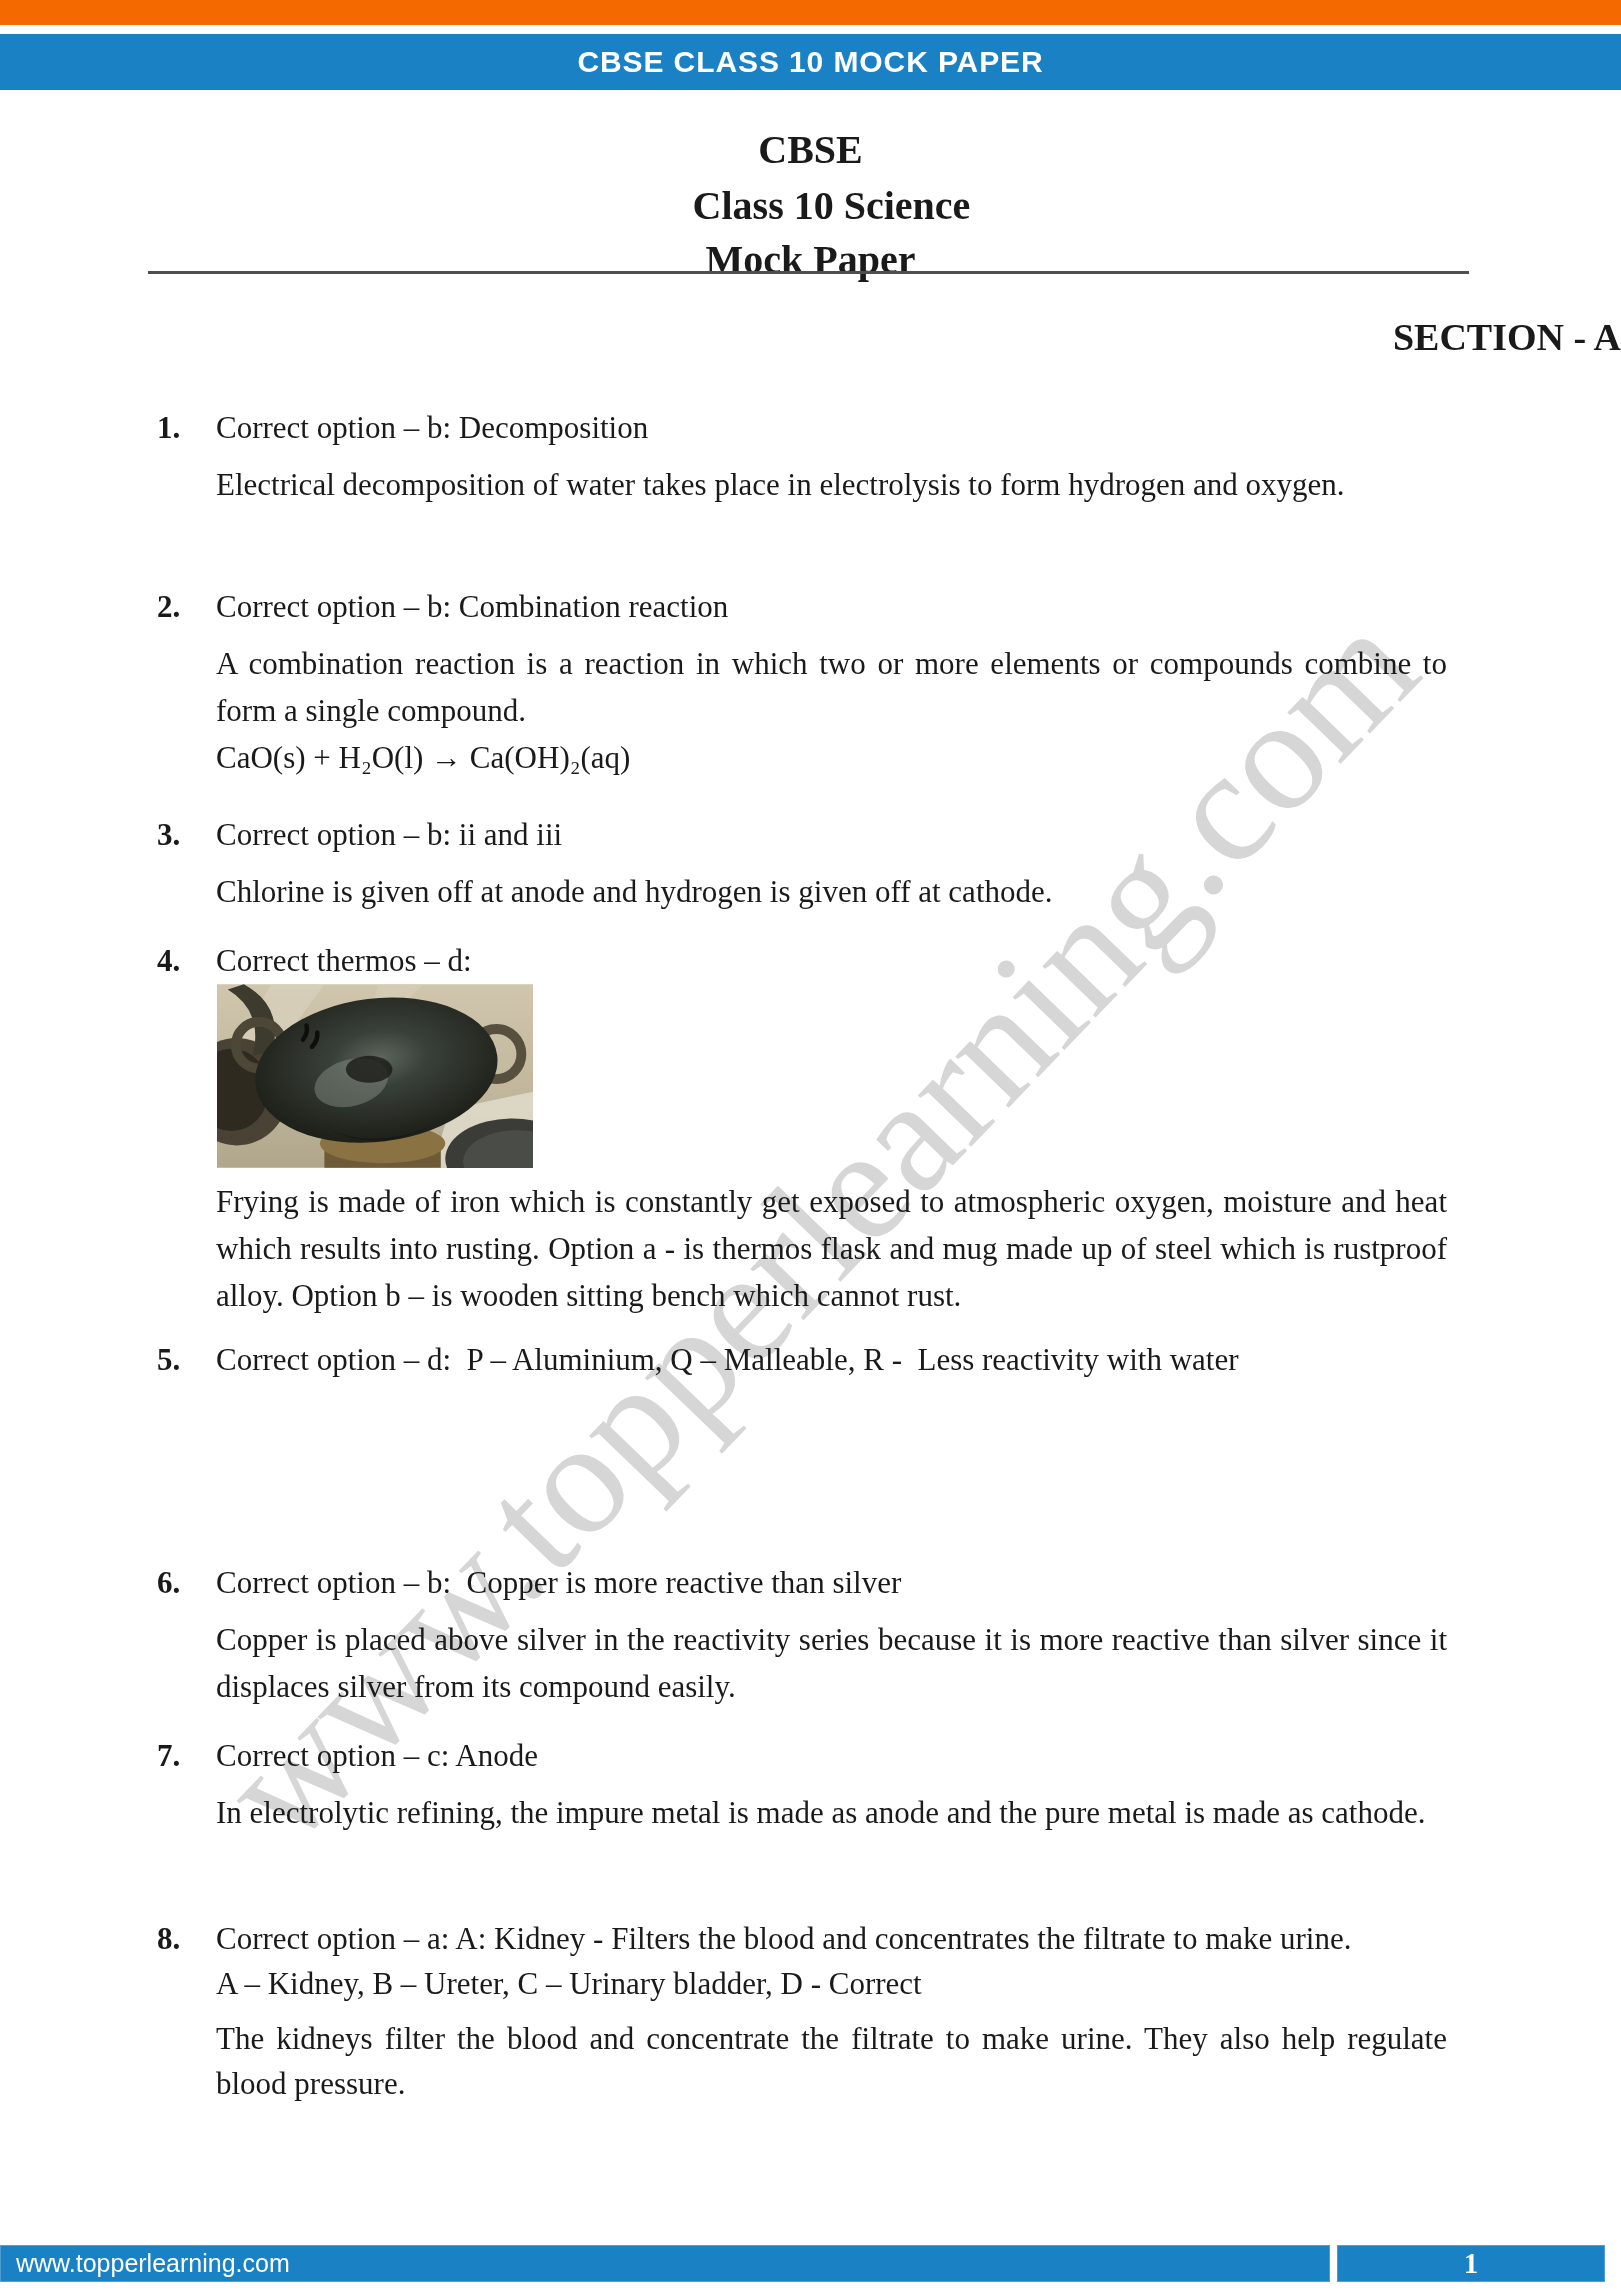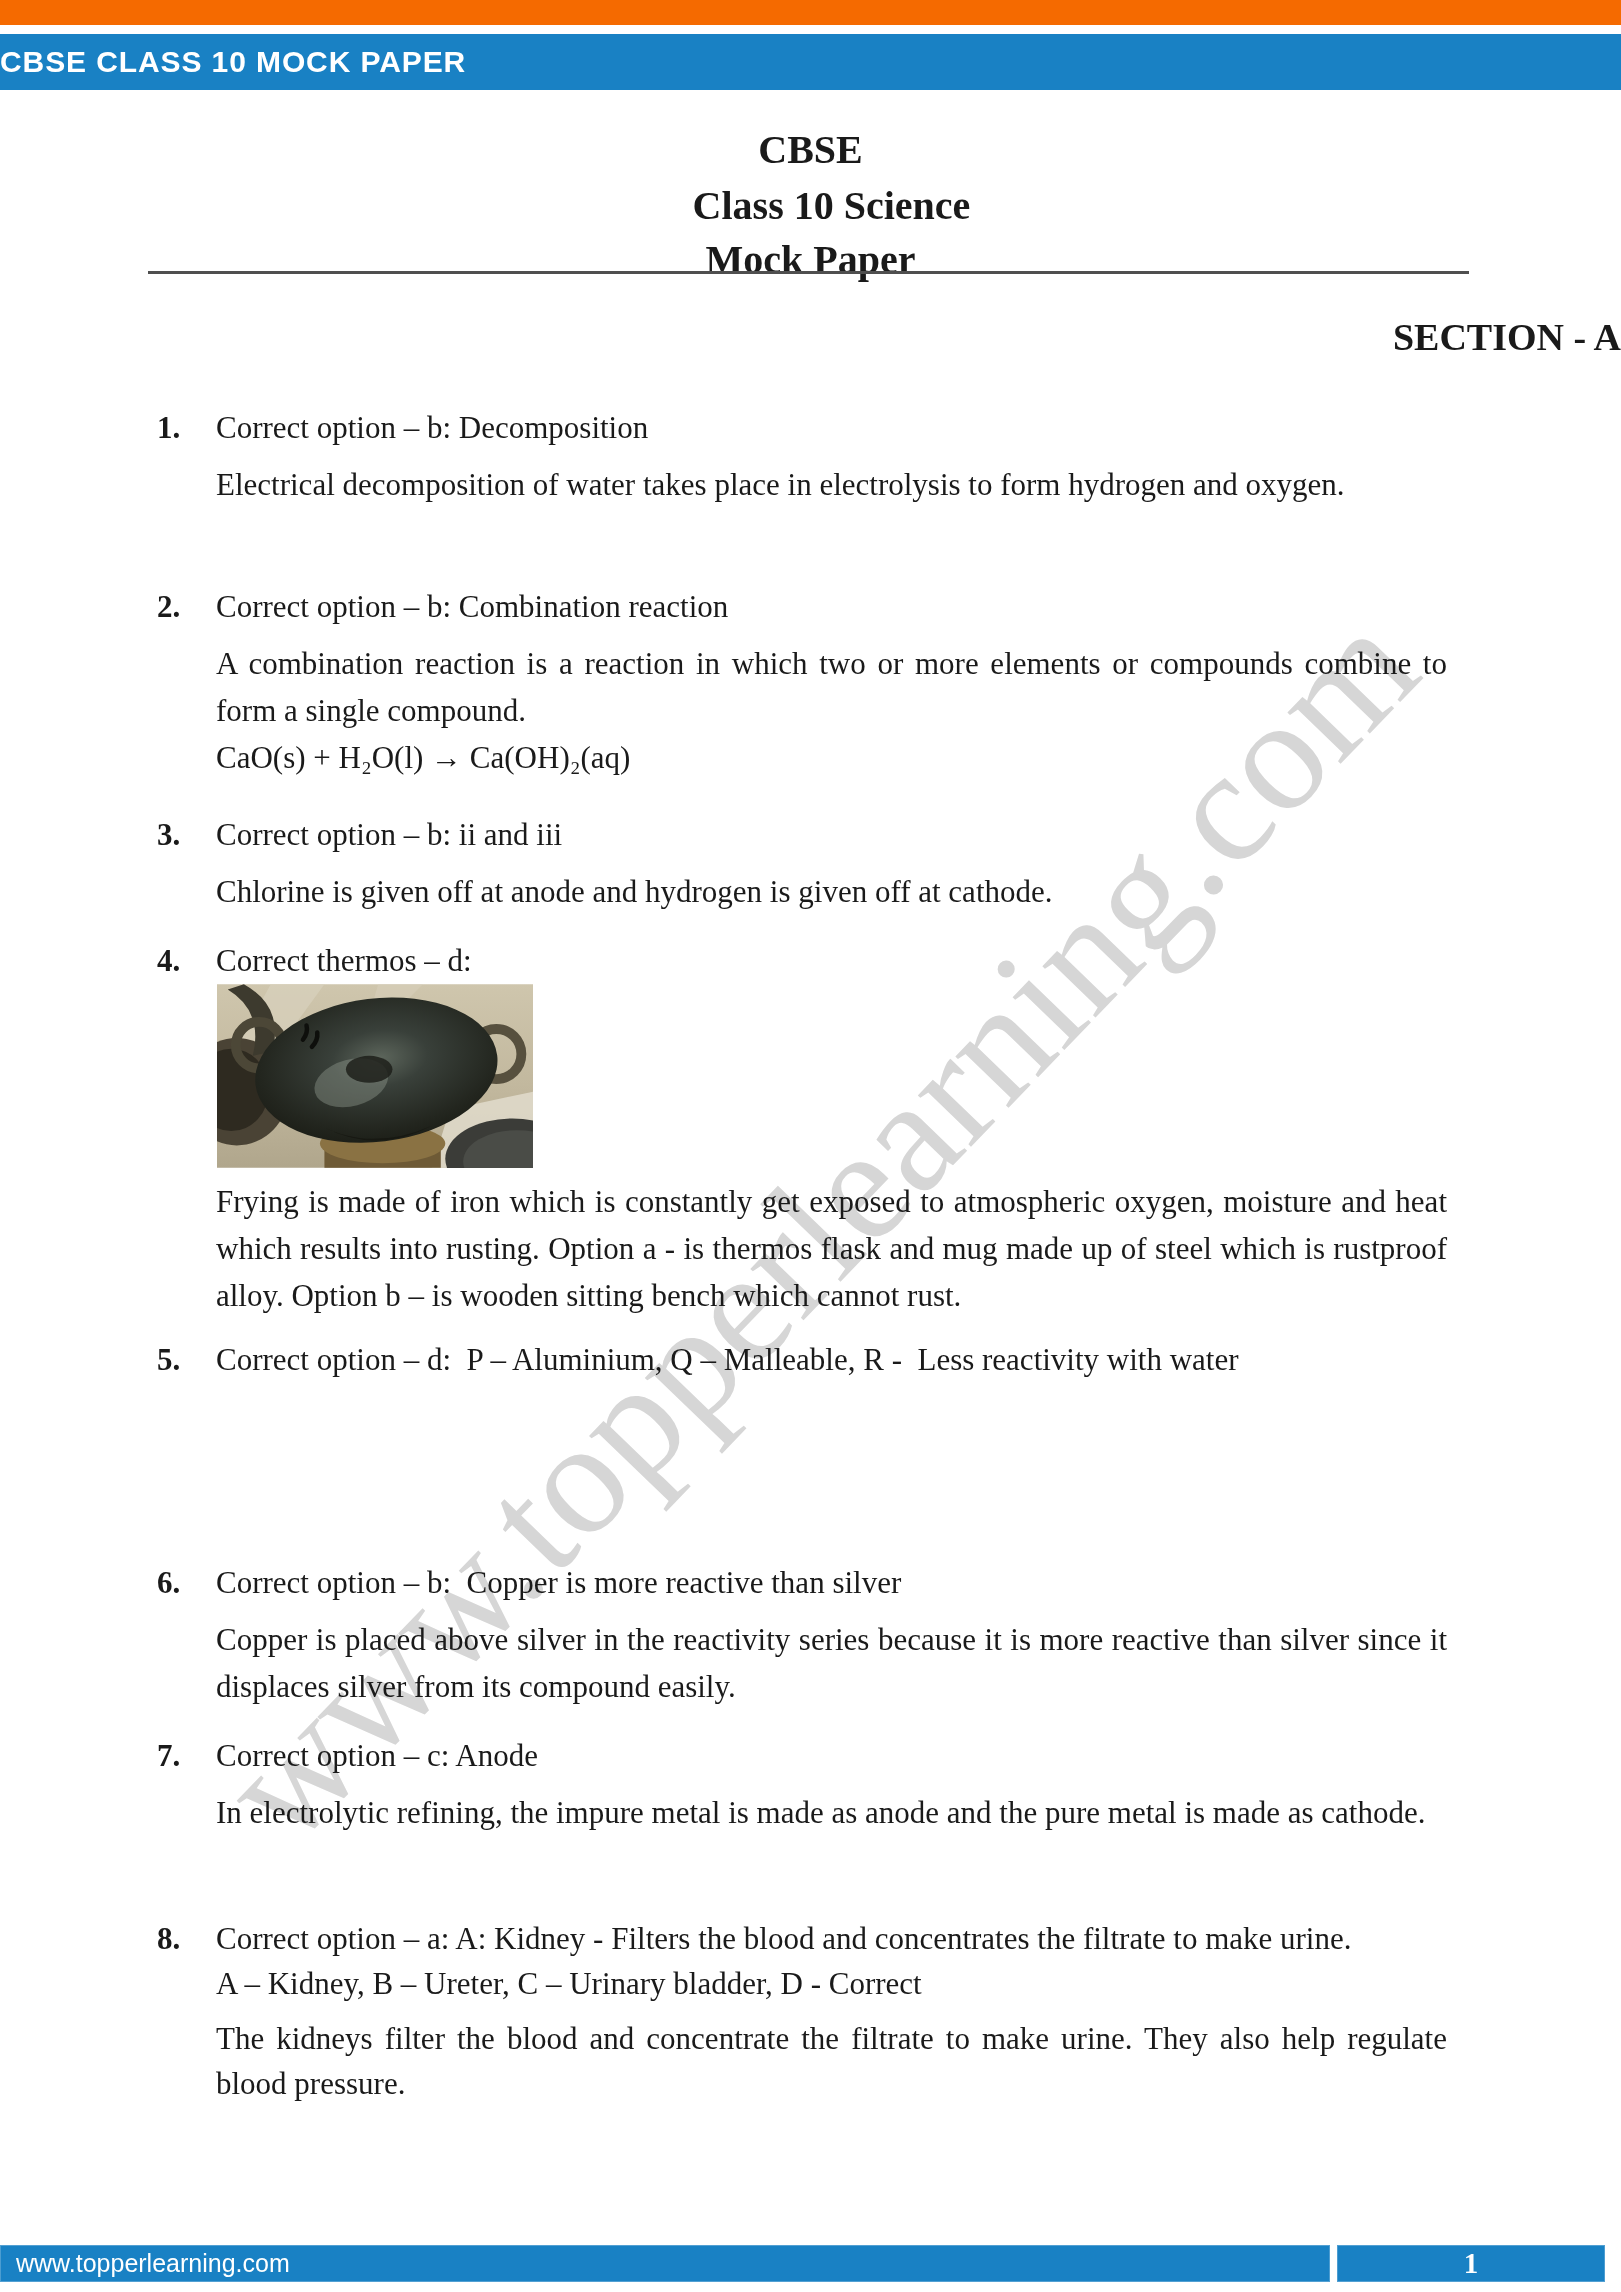--- a/index.html
+++ b/index.html
@@ -5,21 +5,21 @@
   html,body{margin:0;padding:0;background:#e8e8e8;}
   #page{
     position:relative; width:1621px; height:2293px; background:#ffffff;
     overflow:hidden; font-family:"Liberation Serif","DejaVu Serif",serif;
     color:#1a1a1a; margin:0 auto;
   }
   
   .orange-bar{position:absolute; left:0; top:0; width:1621px; height:25px; background:#F56A00;}
   .blue-bar{
     position:absolute; left:0; top:34px; width:1621px; height:56px; background:#1981C4;
-    display:flex; align-items:center; justify-content:flex-start;
+    display:flex; align-items:center; justify-content:center;
   }
   .blue-bar .banner-text{
     font-family:"Liberation Sans",sans-serif; font-weight:bold; font-size:30px;
     color:#ffffff; letter-spacing:0.9px;
   }
   
   .title-line{position:absolute; left:0; width:1621px; text-align:center;
     font-weight:bold; font-size:40px; line-height:47px;}
   #title-1{top:126px;} #title-2{top:182px;margin-left:21px;} #title-3{top:236px;}
   .title-rule{position:absolute; left:148px; top:271px; width:1321px; height:2.7px; background:#4f4f4f;}

